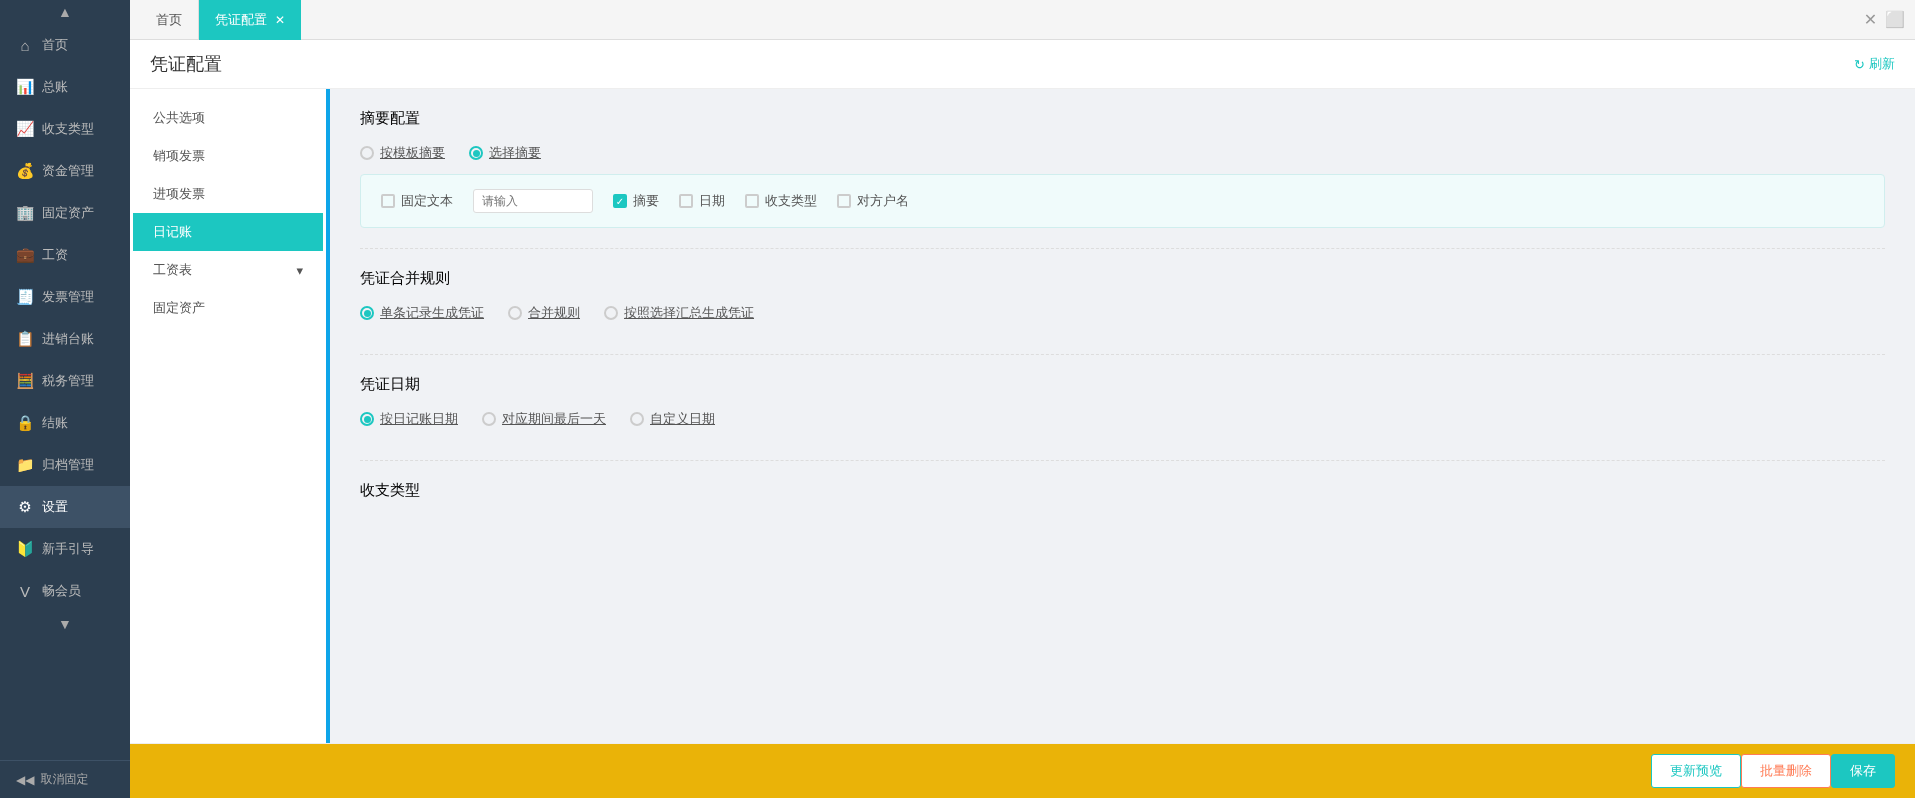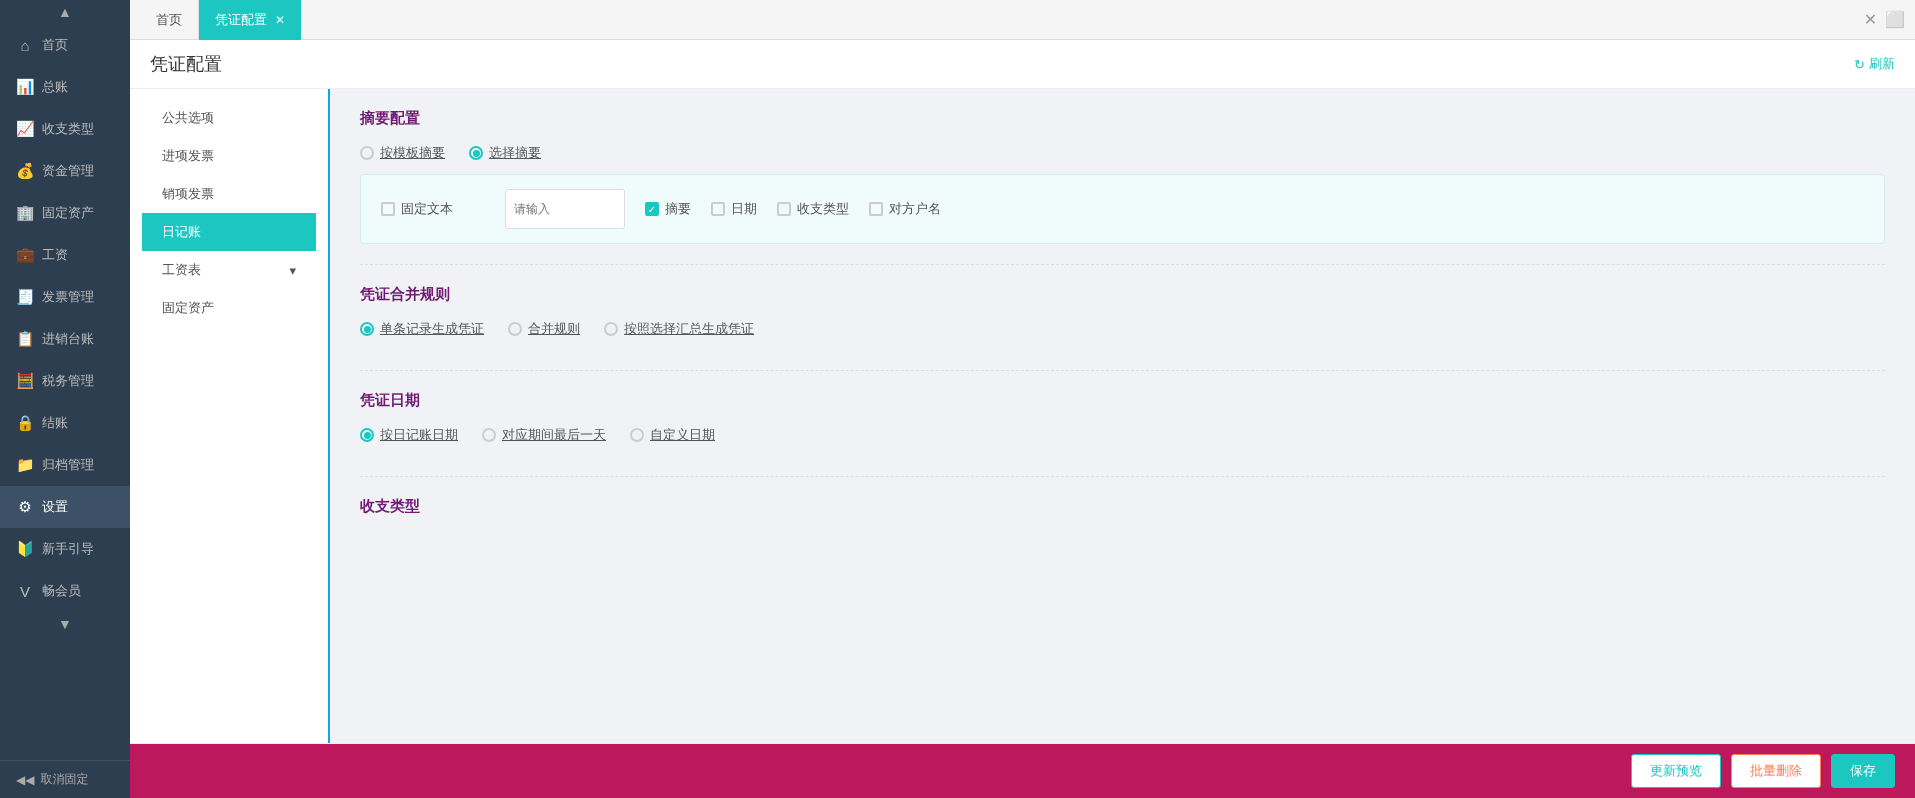--- a/index.html
+++ b/index.html
@@ -126,22 +126,22 @@
     .content-layout {
       display: flex;
       flex: 1;
       overflow: hidden;
     }
 
     
     .left-nav {
       width: 200px;
       background: #fff;
-      border-right: 2px solid #0ea5e9;
-      padding: 10px 12px;
+      border-right: 4px solid #0ea5e9;
+      padding: 10px 3px;
       flex-shrink: 0;
     }
     .left-nav-item {
       padding: 10px 20px;
       cursor: pointer;
       color: #555;
       font-size: 13px;
       display: flex;
       align-items: center;
       justify-content: space-between;
@@ -159,22 +159,22 @@
     
     .section {
       margin-bottom: 0;
       padding-bottom: 20px;
       border-bottom: 1px dashed #ddd;
       margin-bottom: 20px;
     }
     .section:last-child { border-bottom: none; }
     .section-title {
       font-size: 15px;
-      font-weight: 700;
-      color: #701a75;
+      font-weight: 400;
+      color: #000000;
       margin-bottom: 16px;
     }
 
     
     .radio-group {
       display: flex;
       align-items: center;
       gap: 24px;
       margin-bottom: 12px;
     }
@@ -241,41 +241,39 @@
     }
     .checkbox-box.checked {
       background: #1cc7c1;
       border-color: #1cc7c1;
       color: #fff;
       font-size: 10px;
     }
     .text-input {
       border: 1px solid #ddd;
       border-radius: 3px;
-      padding: 12px 8px;
+      padding: 4px 8px;
       font-size: 12px;
       color: #999;
       outline: none;
       width: 120px;
-      margin-left: 32px;
     }
     .summary-example {
       margin-top: 10px;
       font-size: 13px;
       color: #1cc7c1;
     }
 
     
     .bottom-action-bar {
-      background: #be185d;
+      background: #eab308;
       border-top: 1px solid #eee;
       padding: 10px 20px;
       display: flex;
       justify-content: flex-end;
-      gap: 10px;
       flex-shrink: 0;
     }
     .btn {
       padding: 7px 18px;
       border-radius: 3px;
       font-size: 13px;
       cursor: pointer;
       border: none;
       outline: none;
     }
@@ -394,24 +392,24 @@
       </div>
     </div>
 
     <div class="content-layout">
 
       <div class="left-nav">
         <div class="left-nav-item">
           <span>公共选项</span>
         </div>
         <div class="left-nav-item">
+          <span>销项发票</span>
+        </div>
+        <div class="left-nav-item">
           <span>进项发票</span>
-        </div>
-        <div class="left-nav-item">
-          <span>销项发票</span>
         </div>
         <div class="left-nav-item active">
           <span>日记账</span>
         </div>
         <div class="left-nav-item">
           <span>工资表</span>
           <span>▾</span>
         </div>
         <div class="left-nav-item">
           <span>固定资产</span>

